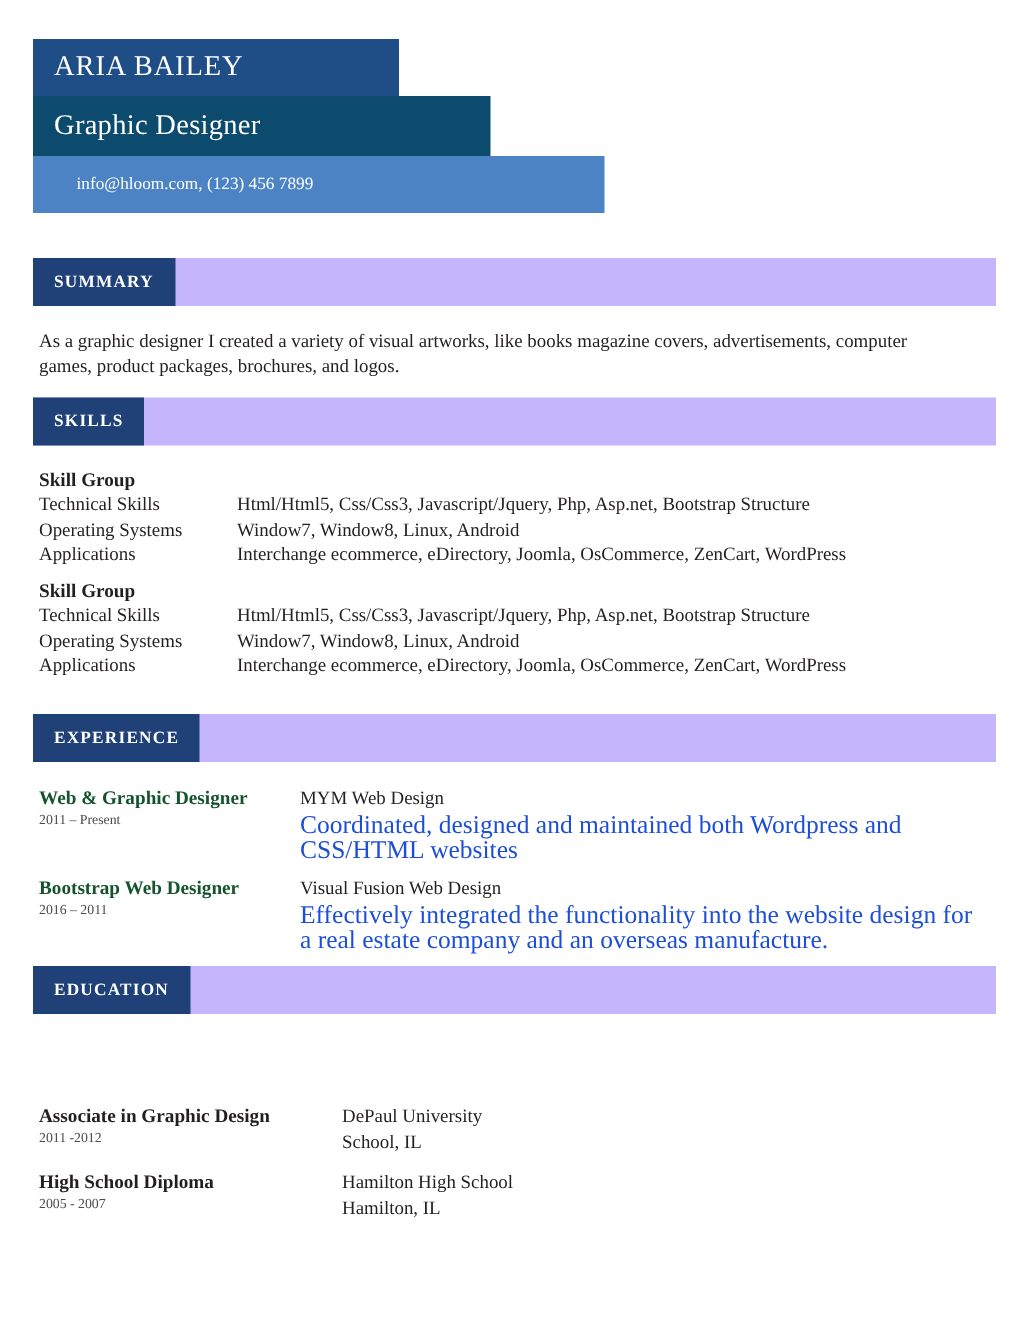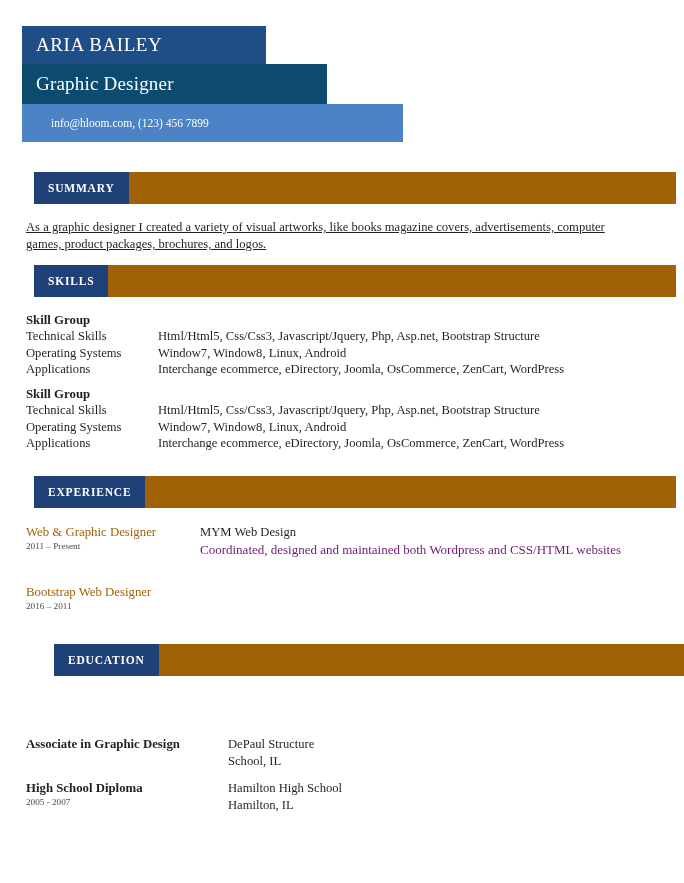--- a/index.html
+++ b/index.html
@@ -59,44 +59,44 @@
     letter-spacing: 0.2px;
   }
   .contact-text {
     color: #ffffff;
     font-size: 11.5px;
   }
 
   
   .section-band {
     position: absolute;
-    left: 34px;
+    left: 22px;
     width: 642px;
     height: 32px;
-    background: #a16207;
+    background: #c4b5fd;
   }
   .section-chip {
     position: absolute;
     left: 0;
     top: 0;
     height: 32px;
     background: #1f4178;
     color: #ffffff;
     font-size: 11.5px;
     font-weight: bold;
     letter-spacing: 0.8px;
     display: flex;
     align-items: center;
     justify-content: center;
     box-sizing: border-box;
     padding: 0 14px;
   }
 
   
-  .abs { position: absolute; text-decoration: underline; }
+  .abs { position: absolute; }
 
   .summary-text {
     left: 26px;
     width: 610px;
     font-size: 12.6px;
     line-height: 17px;
     color: #231f20;
   }
 
   
@@ -114,39 +114,39 @@
     color: #231f20;
   }
   .skill-label { width: 132px; flex: 0 0 132px; }
   .skill-value { flex: 1; }
 
   
   .exp-entry { position: absolute; left: 26px; width: 630px; display: flex; }
   .exp-left { width: 174px; flex: 0 0 174px; }
   .exp-role {
     font-size: 12.8px;
-    font-weight: normal;
+    font-weight: bold;
     line-height: 16px;
-    color: #a16207;
+    color: #14532d;
   }
   .exp-dates {
     font-size: 9.2px;
     line-height: 13px;
     color: #4a4a4a;
   }
   .exp-right { flex: 1; }
   .exp-company {
     font-size: 12.6px;
     line-height: 17px;
     color: #231f20;
   }
   .exp-desc {
-    font-size: 13px;
-    line-height: 17px;
-    color: #701a75;
+    font-size: 17px;
+    line-height: 17px;
+    color: #1d4ed8;
   }
 
   
   .edu-entry { position: absolute; left: 26px; width: 630px; display: flex; }
   .edu-left { width: 202px; flex: 0 0 202px; }
   .edu-degree {
     font-size: 12.8px;
     font-weight: bold;
     line-height: 16px;
     color: #231f20;
@@ -234,33 +234,38 @@
       <div class="exp-company">MYM Web Design</div>
       <div class="exp-desc">Coordinated, designed and maintained both Wordpress and CSS/HTML websites</div>
     </div>
   </div>
 
   <div class="exp-entry" style="top:584px;">
     <div class="exp-left">
       <div class="exp-role">Bootstrap Web Designer</div>
       <div class="exp-dates">2016 – 2011</div>
     </div>
-  </div>
-
-  <div class="section-band" style="top:644px;margin-left:20px;">
+    <div class="exp-right">
+      <div class="exp-company">Visual Fusion Web Design</div>
+      <div class="exp-desc">Effectively integrated the functionality into the website design for a real estate company and an overseas manufacture.</div>
+    </div>
+  </div>
+
+  <div class="section-band" style="top:644px;">
     <div class="section-chip">EDUCATION</div>
   </div>
 
 
   <div class="edu-entry" style="top:736px;">
     <div class="edu-left">
       <div class="edu-degree">Associate in Graphic Design</div>
+      <div class="edu-dates">2011 -2012</div>
     </div>
     <div class="edu-right">
-      <div class="edu-school">DePaul Structure</div>
+      <div class="edu-school">DePaul University</div>
       <div class="edu-location">School, IL</div>
     </div>
   </div>
 
   <div class="edu-entry" style="top:780px;">
     <div class="edu-left">
       <div class="edu-degree">High School Diploma</div>
       <div class="edu-dates">2005 - 2007</div>
     </div>
     <div class="edu-right">

